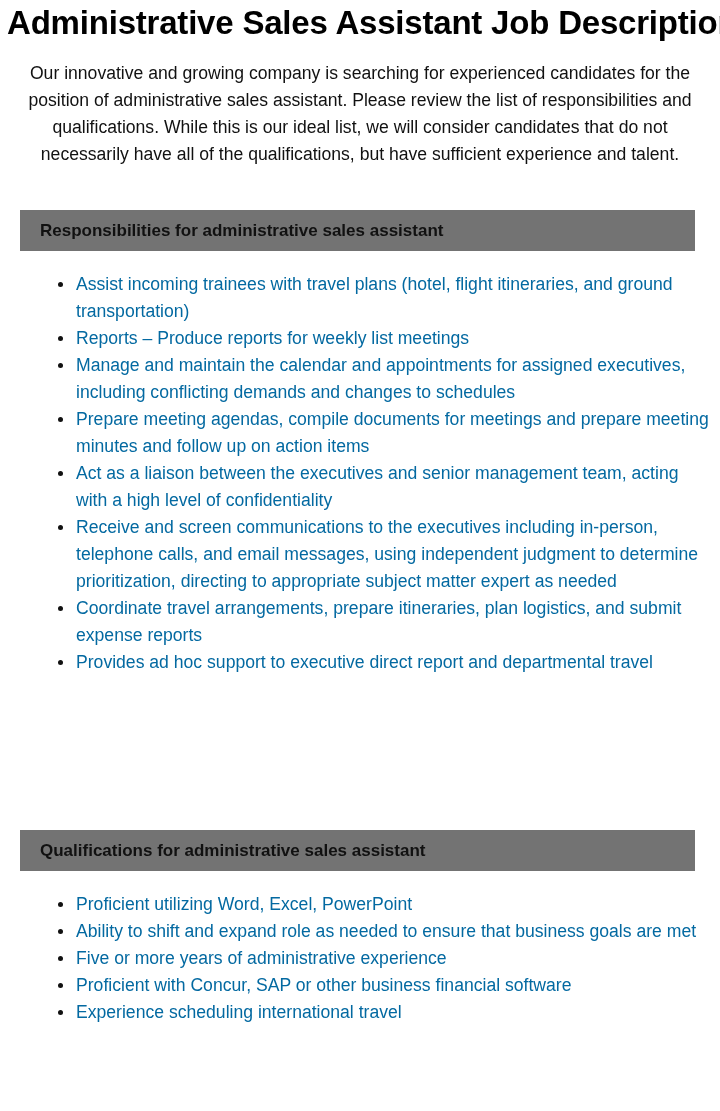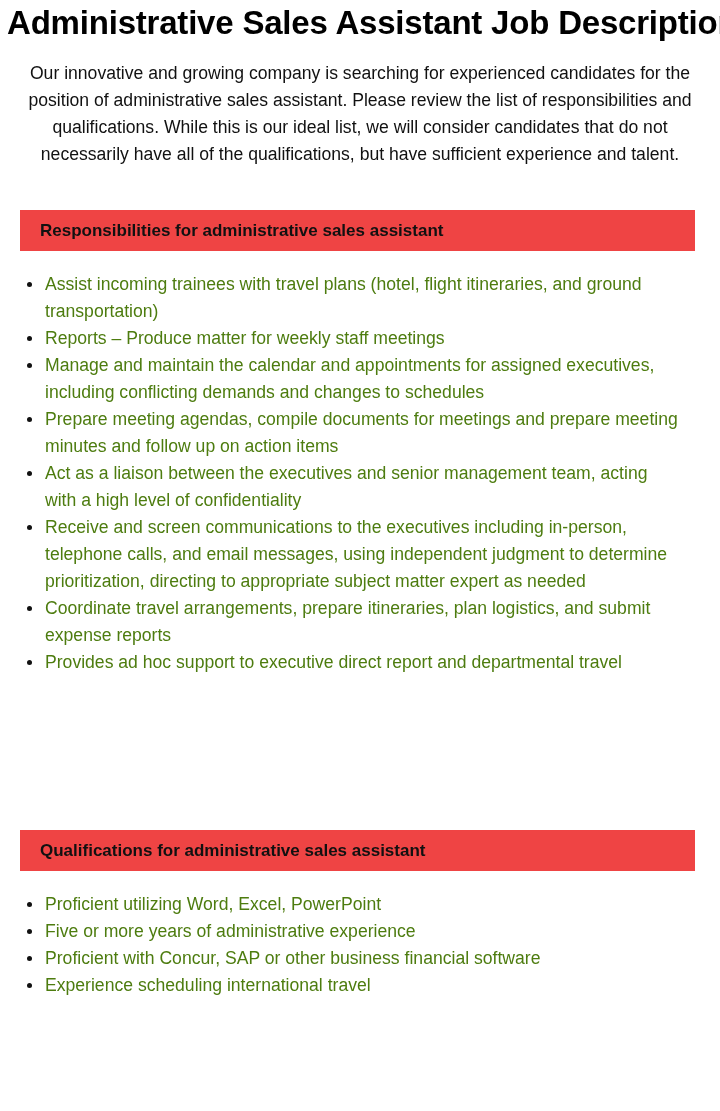--- a/index.html
+++ b/index.html
@@ -36,38 +36,38 @@
       line-height: 27px;
       margin: 0;
       color: #111111;
       text-align: center;
     }
     .section-header {
       position: absolute;
       left: 20px;
       width: 675px;
       height: 41px;
-      background: #ef4444;
+      background: #737373;
       box-sizing: border-box;
       padding-left: 20px;
       font-size: 17px;
       font-weight: bold;
       line-height: 41px;
       color: #111111;
     }
     .list {
       position: absolute;
-      left: 5px;
+      left: 36px;
       width: 675px;
       margin: 0;
       padding: 0;
       list-style: none;
       font-size: 17.6px;
       line-height: 27px;
-      color: #4d7c0f;
+      color: #0369a1;
     }
     .list li {
       position: relative;
       padding-left: 40px;
     }
     .bullet {
       position: absolute;
       left: 22px;
       top: 11px;
       width: 5px;
@@ -80,29 +80,30 @@
 <body>
 
 <h1 class="page-title">Administrative Sales Assistant Job Description</h1>
 
 <p class="intro">Our innovative and growing company is searching for experienced candidates for the position of administrative sales assistant. Please review the list of responsibilities and qualifications. While this is our ideal list, we will consider candidates that do not necessarily have all of the qualifications, but have sufficient experience and talent.</p>
 
 <div class="section-header" style="top:210px;">Responsibilities for administrative sales assistant</div>
 
 <ul class="list" style="top:271px;">
   <li><span class="bullet"></span><span>Assist incoming trainees with travel plans (hotel, flight itineraries, and ground transportation)</span></li>
-  <li><span class="bullet"></span><span>Reports – Produce matter for weekly staff meetings</span></li>
+  <li><span class="bullet"></span><span>Reports – Produce reports for weekly list meetings</span></li>
   <li><span class="bullet"></span><span>Manage and maintain the calendar and appointments for assigned executives, including conflicting demands and changes to schedules</span></li>
   <li><span class="bullet"></span><span>Prepare meeting agendas, compile documents for meetings and prepare meeting minutes and follow up on action items</span></li>
   <li><span class="bullet"></span><span>Act as a liaison between the executives and senior management team, acting with a high level of confidentiality</span></li>
   <li><span class="bullet"></span><span>Receive and screen communications to the executives including in-person, telephone calls, and email messages, using independent judgment to determine prioritization, directing to appropriate subject matter expert as needed</span></li>
   <li><span class="bullet"></span><span>Coordinate travel arrangements, prepare itineraries, plan logistics, and submit expense reports</span></li>
   <li><span class="bullet"></span><span>Provides ad hoc support to executive direct report and departmental travel</span></li>
 </ul>
 
 <div class="section-header" style="top:830px;">Qualifications for administrative sales assistant</div>
 
 <ul class="list" style="top:891px;">
   <li><span class="bullet"></span><span>Proficient utilizing Word, Excel, PowerPoint</span></li>
+  <li><span class="bullet"></span><span>Ability to shift and expand role as needed to ensure that business goals are met</span></li>
   <li><span class="bullet"></span><span>Five or more years of administrative experience</span></li>
   <li><span class="bullet"></span><span>Proficient with Concur, SAP or other business financial software</span></li>
   <li><span class="bullet"></span><span>Experience scheduling international travel</span></li>
 </ul>
 
 </body></html>

